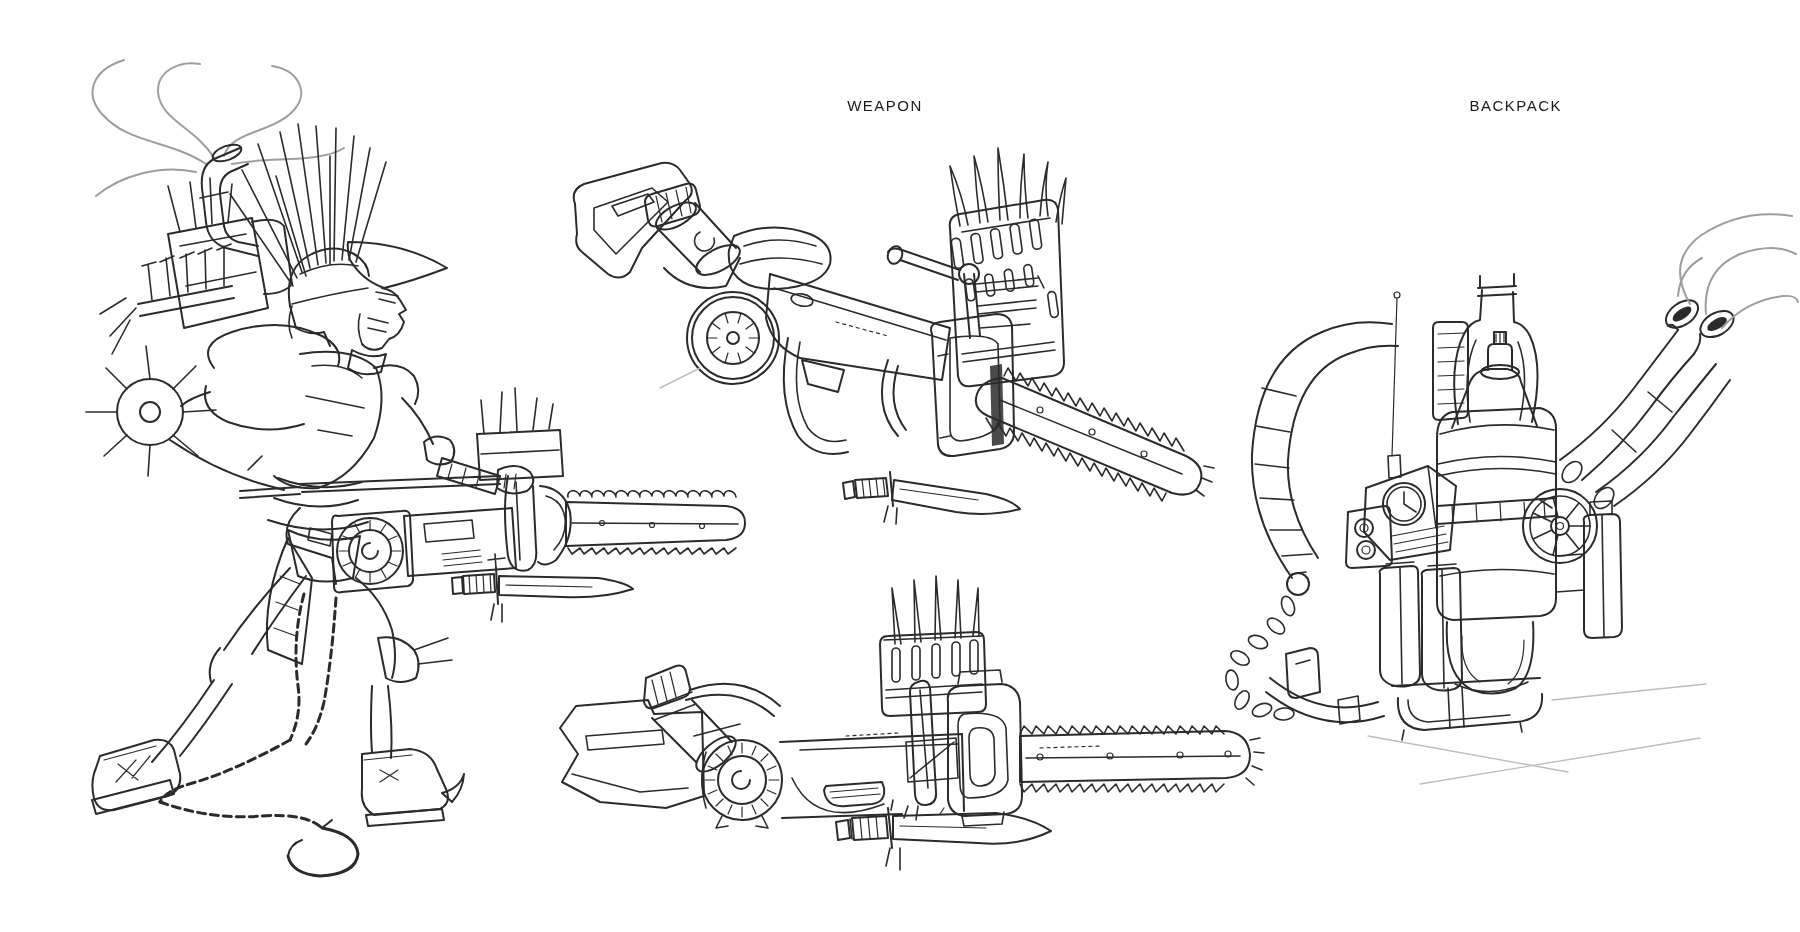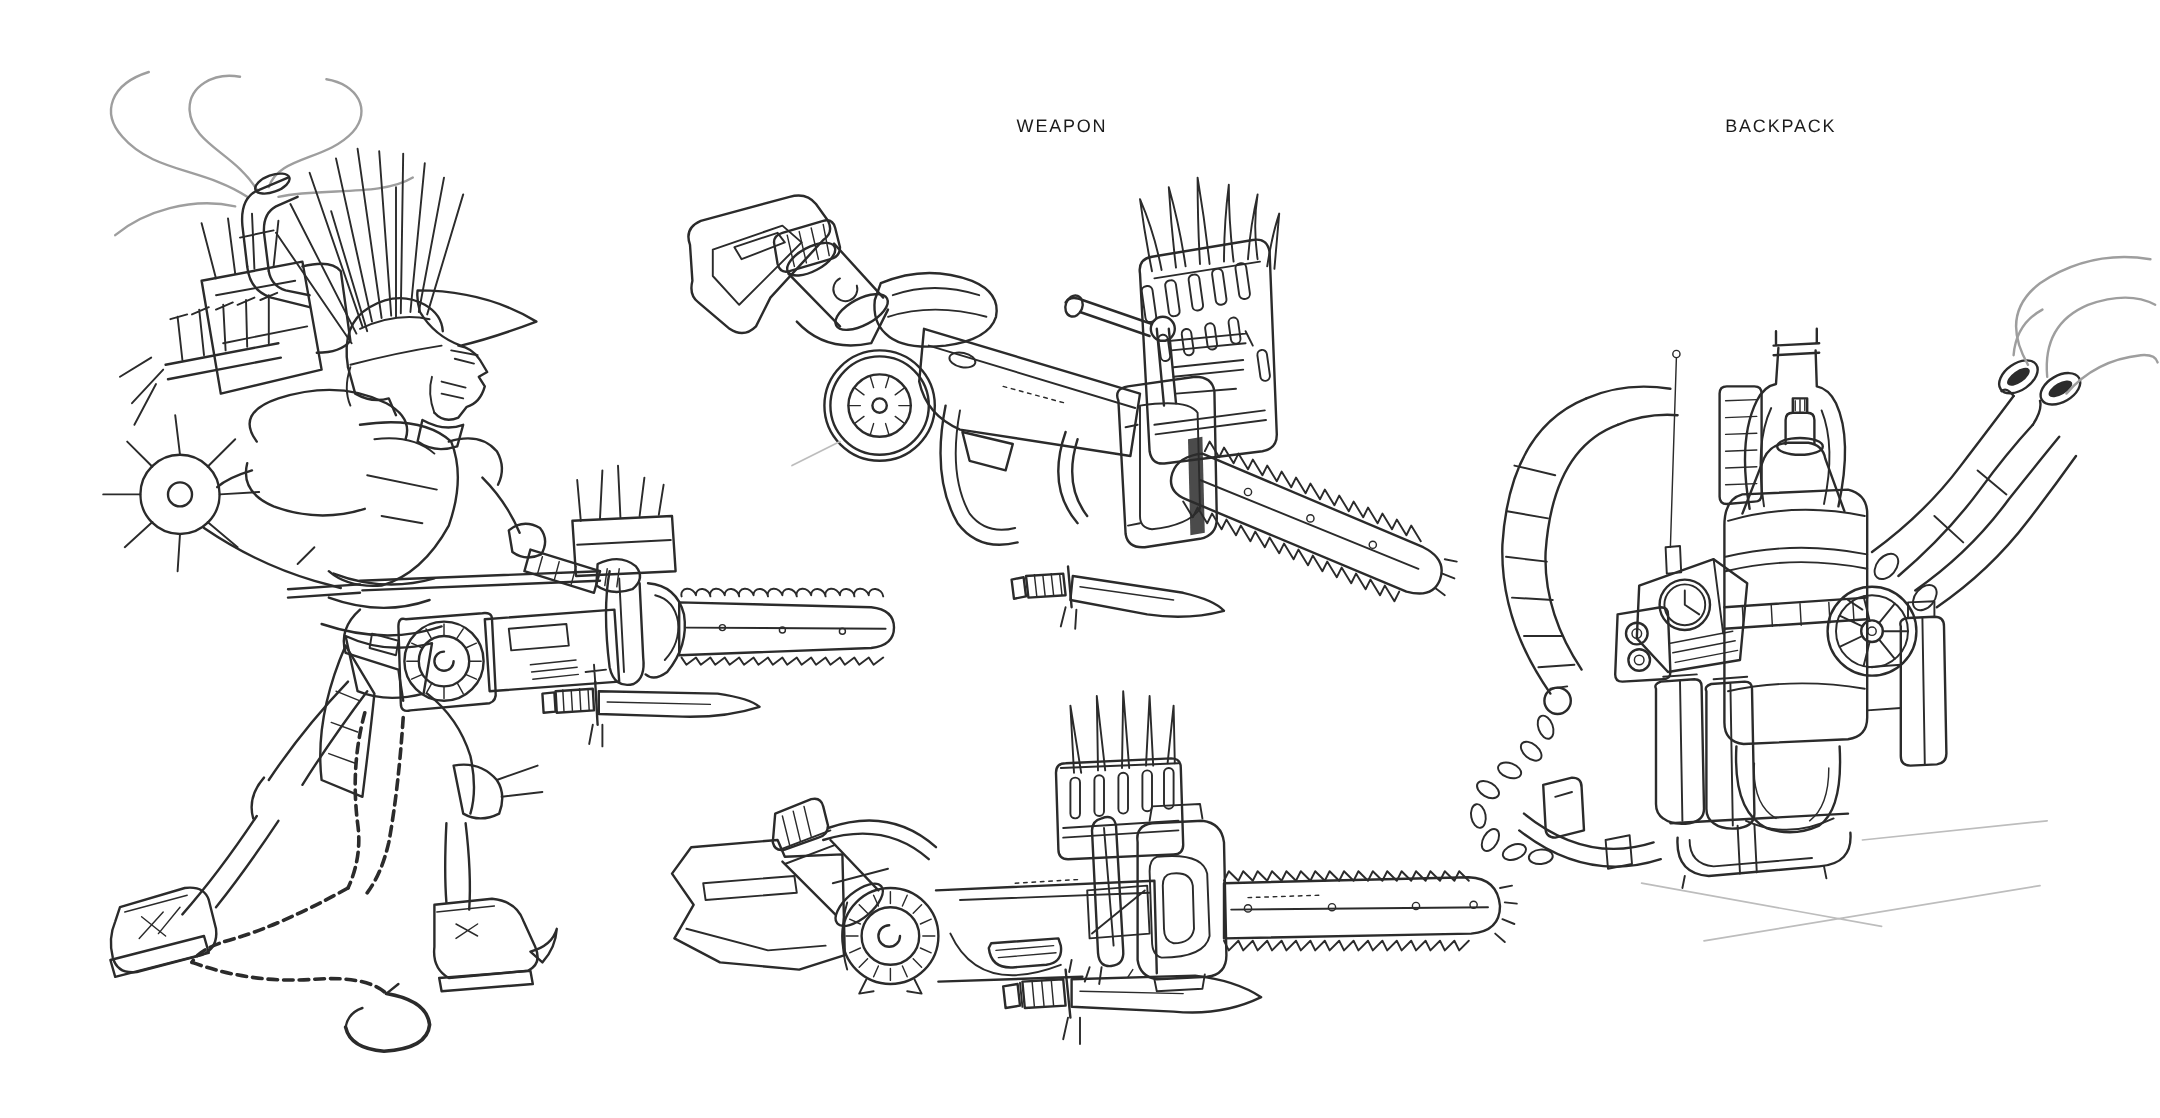--- a/index.html
+++ b/index.html
@@ -1,21 +1,21 @@
 <!DOCTYPE html>
 <html><head>
 <meta charset="utf-8">
 <style>
   html,body{margin:0;padding:0;background:#ffffff;}
   .stage{position:relative;width:1800px;height:932px;background:#ffffff;overflow:hidden;
          font-family:"Liberation Sans", sans-serif;margin-top:36px;}
   .sheet-label{position:absolute;top:60px;font-size:15px;line-height:20px;color:#1b1b1b;
          letter-spacing:1.5px;text-align:center;font-weight:400;}
   #weapon-label{left:818px;width:134px;}
-  #backpack-label{left:1406px;width:156px;}
+  #backpack-label{left:1406px;width:156px;text-align:right;}
   svg{position:absolute;left:0;top:0;}
   svg *{vector-effect:non-scaling-stroke;}
   .ink{stroke:#2b2b2b;fill:none;stroke-width:2;stroke-linecap:round;stroke-linejoin:round;}
   .thin{stroke-width:1.2;}
   .mid{stroke-width:1.6;}
   .bold{stroke-width:3;}
   .smoke{stroke:#9e9e9e;stroke-width:2;}
   .hint{stroke:#bdbdbd;stroke-width:1.4;}
   .dash{stroke-dasharray:8 5;}
   .sdash{stroke-dasharray:3 4;}

